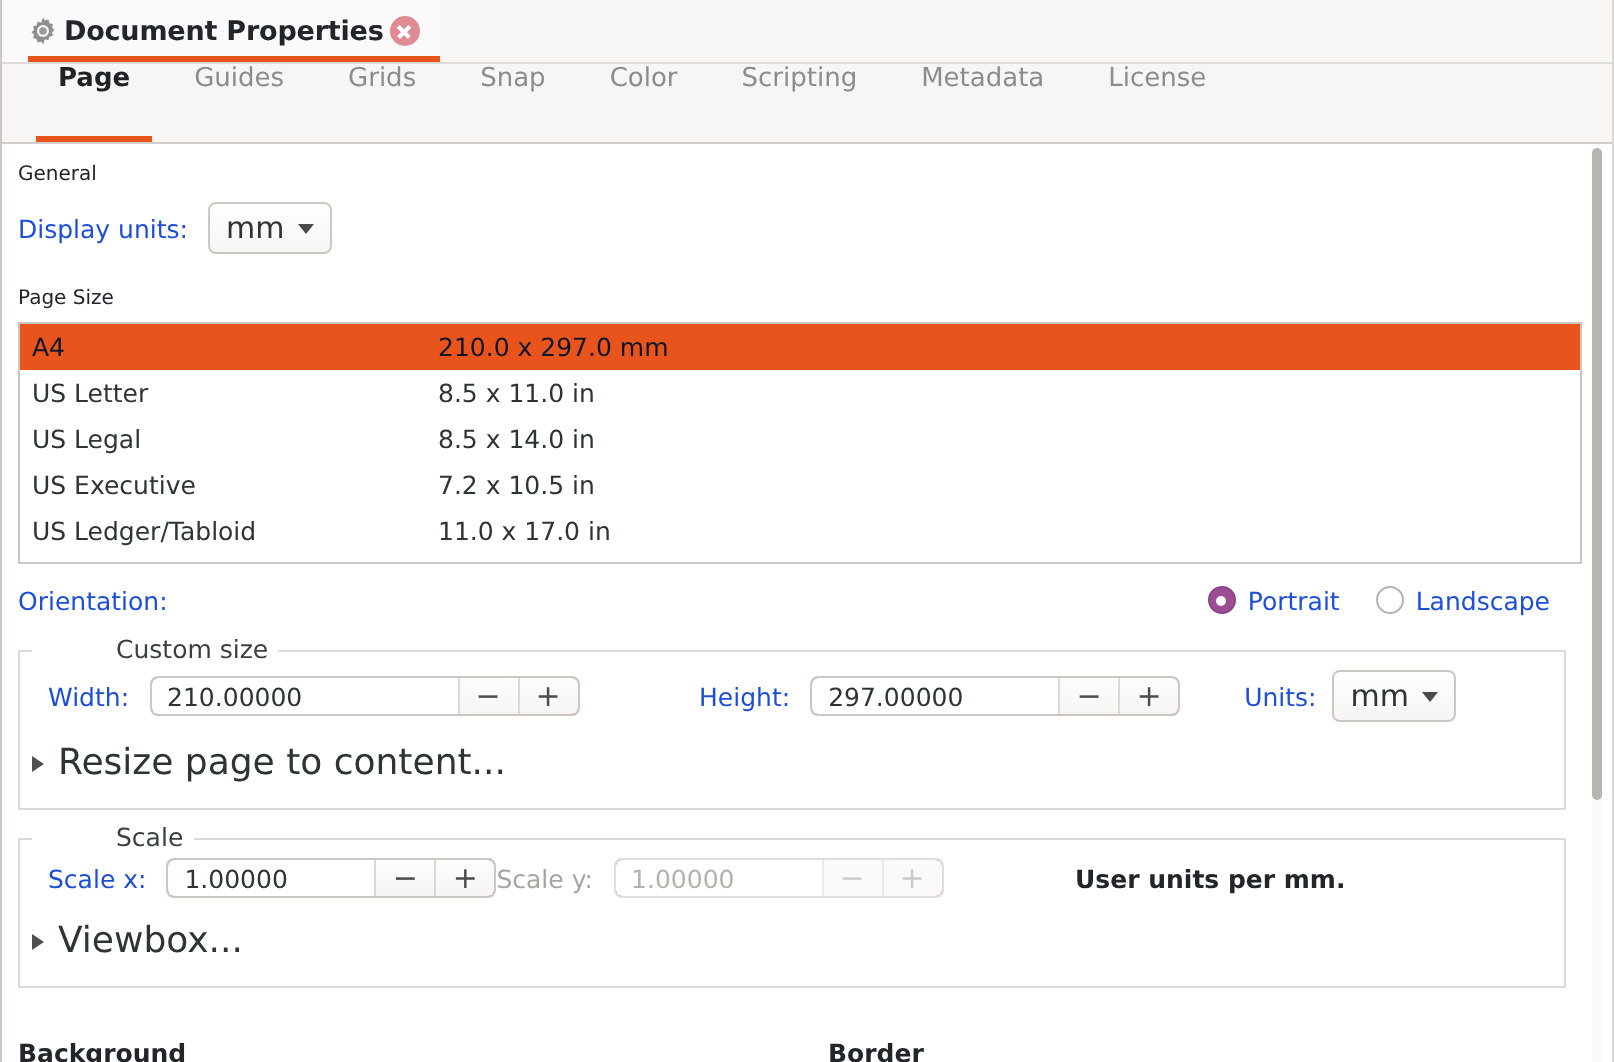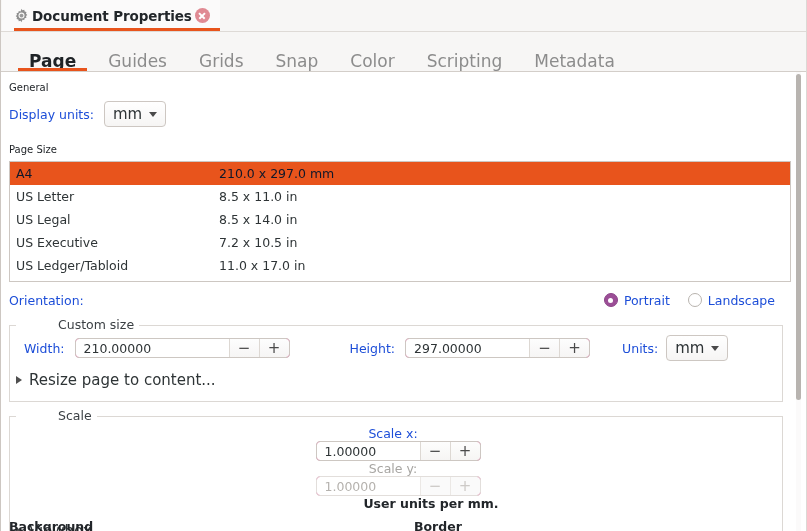--- a/index.html
+++ b/index.html
@@ -92,24 +92,24 @@
     background: #f7f6f5;
     border-bottom: 1px solid #d3cec9;
     display: flex;
     align-items: stretch;
     padding-left: 12px;
     box-sizing: border-box;
   }
   .tab {
     position: relative;
     display: flex;
-    align-items: flex-end;
+    align-items: flex-start;
     padding: 0 16px;
     color: #8c8c8c;
-    font-size: 17px;
+    font-size: 13px;
     white-space: nowrap;
     cursor: default;
   }
   .tab.active {
     color: #1f2326;
     font-weight: bold;
   }
   .tab.active::after {
     content: "";
     position: absolute;
@@ -288,21 +288,21 @@
   .spin.disabled { border-color: #e2dedb; }
   .spin.disabled .val { color: #b5b2ae; }
   .spin.disabled .btn { color: #cdcac7; border-left-color: #ebe8e5; background: #fafafa; }
 
   
   .expander {
     display: flex;
     align-items: center;
     gap: 7px;
     padding: 4px 0 4px 6px;
-    font-size: 15px;
+    font-size: 18px;
     color: #2e3436;
   }
   .tri {
     width: 0; height: 0;
     border-top: 4.5px solid transparent;
     border-bottom: 4.5px solid transparent;
     border-left: 6px solid #4f4f4f;
   }
 
   .bold-note { font-weight: bold; color: #22262a; font-size: 12.5px; }
@@ -387,20 +387,23 @@
       </div>
     <div class="tab">
         <span>Color</span>
       </div>
     <div class="tab">
         <span>Scripting</span>
       </div>
     <div class="tab">
         <span>Metadata</span>
       </div>
+    <div class="tab">
+        <span>License</span>
+      </div>
   </div>
 
   <div class="content">
     <div class="pad" style="padding-right:16px;">
 
       <div class="section-head">General</div>
       <div class="row" style="margin-top:8px;">
         <span class="lbl" style="margin-right:10px;">Display units:</span>
         <span class="combo">
           <span>mm</span>
@@ -480,21 +483,21 @@
           <span class="tri"></span>
           <span>Resize page to content...</span>
         </div>
       </div>
 
       <div class="frame" style="margin-top:14px; padding:10px 0 8px 0;">
         <span class="frame-line-l" style="left:0; width:6px;"></span>
         <span class="frame-line-r" style="left:47px; right:0;"></span>
         <span class="frame-legend">Scale</span>
 
-        <div class="row" style="padding:0 10px 0 14px;flex-direction:column;">
+        <div class="row" style="padding:0 10px 0 14px;">
           <span class="lbl" style="margin-right:10px;">Scale x:</span>
           <span class="spin" style="width:165px;">
             <span class="val" style="flex:1 1 auto;">1.00000</span>
             <span class="btn">−</span>
             <span class="btn">+</span>
           </span>
 
           <span class="lbl dim" style="margin-right:10px;">Scale y:</span>
           <span class="spin disabled" style="width:165px;">
             <span class="val" style="flex:1 1 auto;">1.00000</span>

